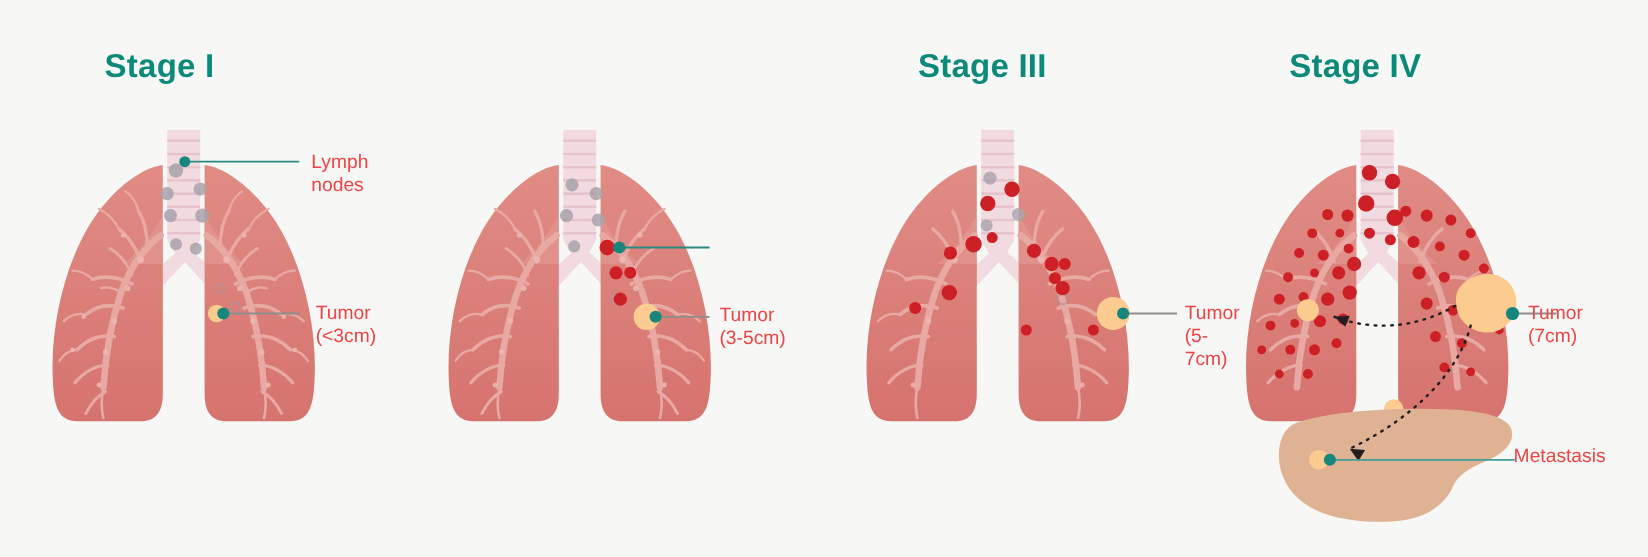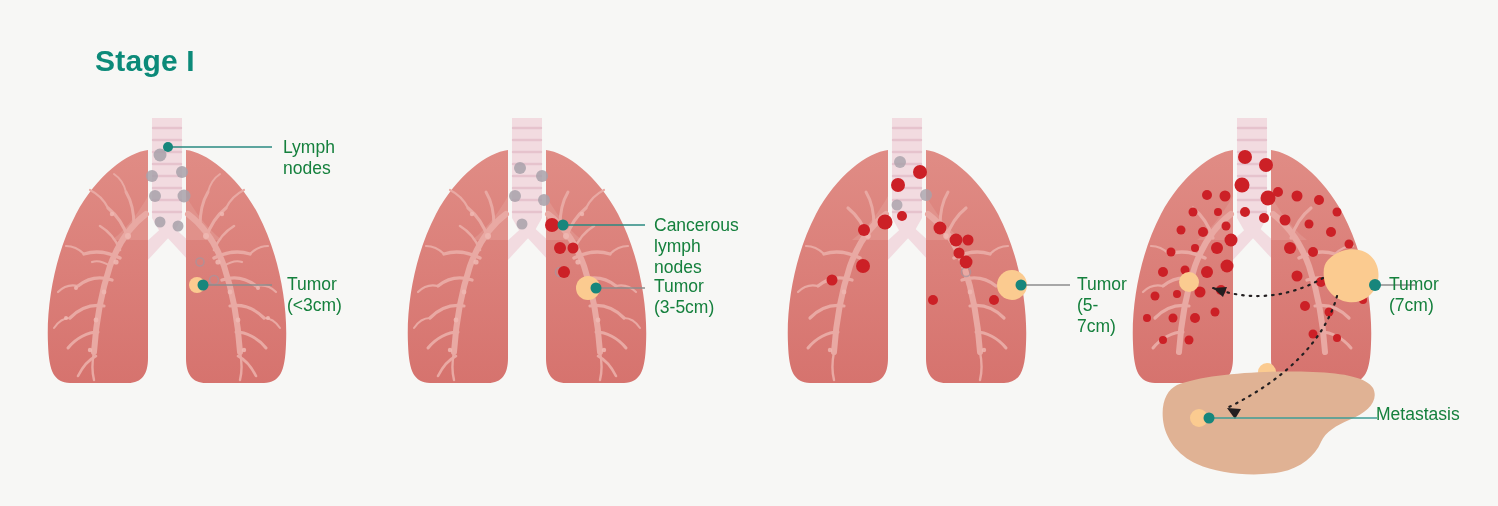--- a/index.html
+++ b/index.html
@@ -33,21 +33,21 @@
   }
   #panel-0 .stage-title{left:-42px;}
   #panel-1 .stage-title{left:-34px;}
   #panel-2 .stage-title{left:-34px;}
   #panel-3 .stage-title{left:-40px;}
 
   .art{position:absolute;left:0;top:0;width:374px;height:506px;}
 
   .label{
     position:absolute;
-    color:#15803d;
+    color:#ef4444;
     font-size:17.5px;
     line-height:21px;
     white-space:pre-line;
   }
 </style>
 </head>
 <body>
 
 <div class="panel" id="panel-0">
   <div class="stage-title">Stage I</div>
@@ -278,27 +278,26 @@
     <g>
       <line x1="203" y1="225" x2="285" y2="225" stroke="#2a8a80" stroke-width="1.6"></line>
       <circle cx="203" cy="225" r="5.5" fill="#17867c"></circle>
     </g>
     <g>
       <line x1="236" y1="288" x2="285" y2="288" stroke="#8d8d8d" stroke-width="1.6"></line>
       <circle cx="236" cy="288" r="5.5" fill="#17867c"></circle>
     </g>
   </svg>
 
-  <div class="label" style="left:294px;top:215px;">Cancerous
-lymph nodes</div>
   <div class="label" style="left:294px;top:276px;">Tumor
 (3-5cm)</div>
 </div>
 
 <div class="panel" id="panel-2">
+  <div class="stage-title">Stage III</div>
 
   <svg class="art" viewBox="0 0 374 506">
     <g>
       <path d="M152 118 h30 v100 l-8 14 h-14 l-8 -14 z" fill="#f2dbe0"></path>
       <g stroke="#e6c3cd" stroke-width="2.4" stroke-linecap="round">
         <line x1="153" y1="128" x2="181" y2="128"></line>
           <line x1="153" y1="140" x2="181" y2="140"></line>
         <line x1="153" y1="152" x2="181" y2="152"></line>
           <line x1="153" y1="164" x2="181" y2="164"></line>
         <line x1="153" y1="176" x2="181" y2="176"></line>
@@ -388,20 +387,21 @@
       <line x1="281" y1="285" x2="330" y2="285" stroke="#8d8d8d" stroke-width="1.6"></line>
       <circle cx="281" cy="285" r="5.5" fill="#17867c"></circle>
     </g>
   </svg>
 
   <div class="label" style="left:337px;top:274px;">Tumor
 (5-7cm)</div>
 </div>
 
 <div class="panel" id="panel-3">
+  <div class="stage-title">Stage IV</div>
 
   <svg class="art" viewBox="0 0 374 506">
     <g>
       <path d="M152 118 h30 v100 l-8 14 h-14 l-8 -14 z" fill="#f2dbe0"></path>
       <g stroke="#e6c3cd" stroke-width="2.4" stroke-linecap="round">
         <line x1="153" y1="128" x2="181" y2="128"></line>
           <line x1="153" y1="140" x2="181" y2="140"></line>
         <line x1="153" y1="152" x2="181" y2="152"></line>
           <line x1="153" y1="164" x2="181" y2="164"></line>
         <line x1="153" y1="176" x2="181" y2="176"></line>

